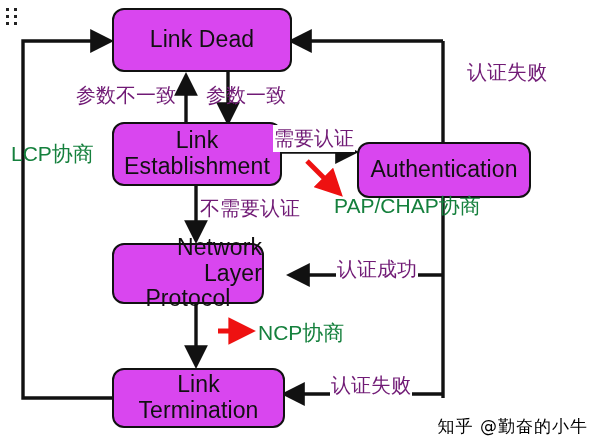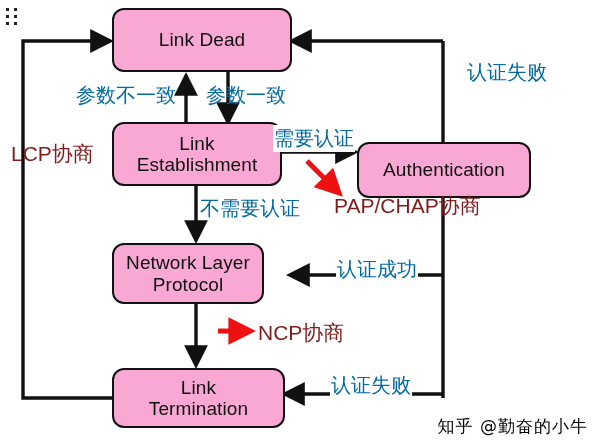--- a/index.html
+++ b/index.html
@@ -22,43 +22,43 @@
     left: 0;
     top: 0;
     width: 600px;
     height: 446px;
   }
   .node-box {
     position: absolute;
     box-sizing: border-box;
     border: 2px solid #111111;
     border-radius: 12px;
-    background: #f9a8d4;
+    background: #d946ef;
     display: flex;
     flex-direction: column;
     align-items: center;
     justify-content: center;
     color: #111111;
-    font-size: 19px;
+    font-size: 23px;
     line-height: 1.12;
     letter-spacing: 0.1px;
     z-index: 3;
     text-align: right;
   }
   .node-box .line2 { display: block; }
   .edge-label {
     position: absolute;
-    color: #0369a1;
+    color: #701a75;
     font-size: 20px;
     white-space: nowrap;
     font-family: "DejaVu Sans", "Liberation Sans", sans-serif;
     z-index: 4;
   }
   .edge-label.red {
-    color: #7f1d1d;
+    color: #15803d;
     font-family: "Liberation Sans", "DejaVu Sans", sans-serif;
     font-size: 21px;
   }
   .edge-label.white-bg {
     background: #ffffff;
     padding: 0 1px;
   }
   #grip-dots {
     position: absolute;
     left: 6px;

